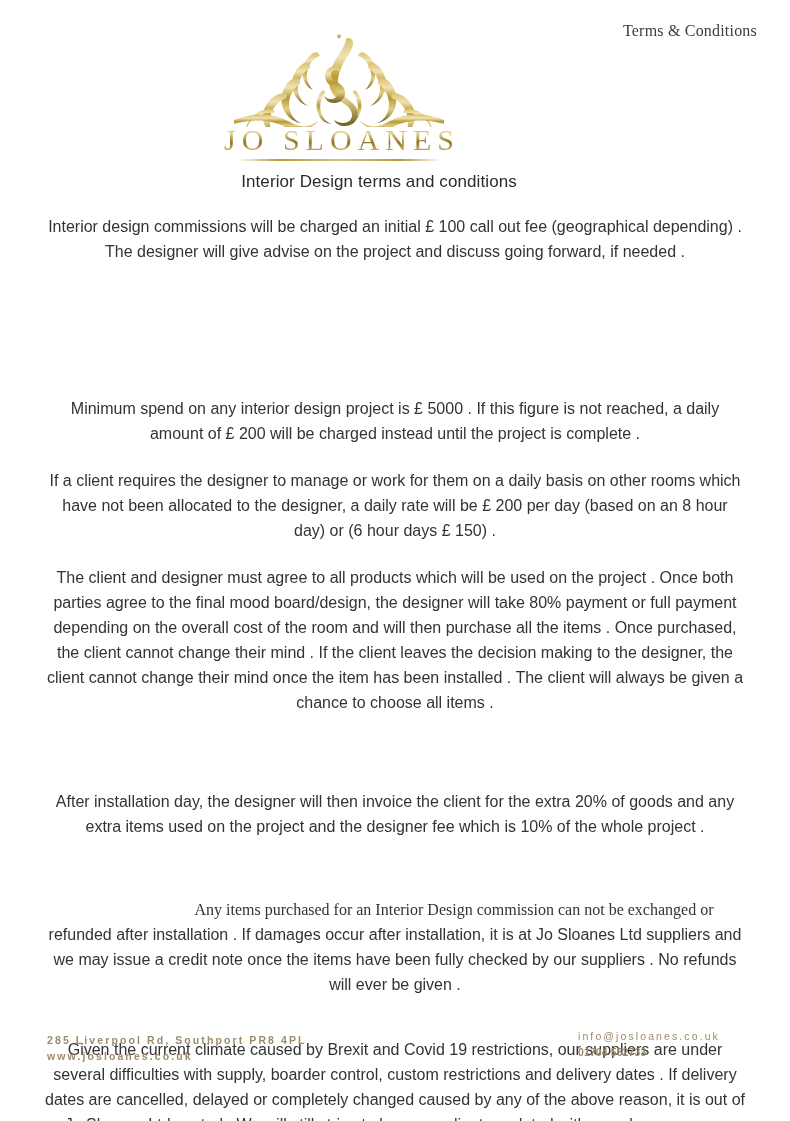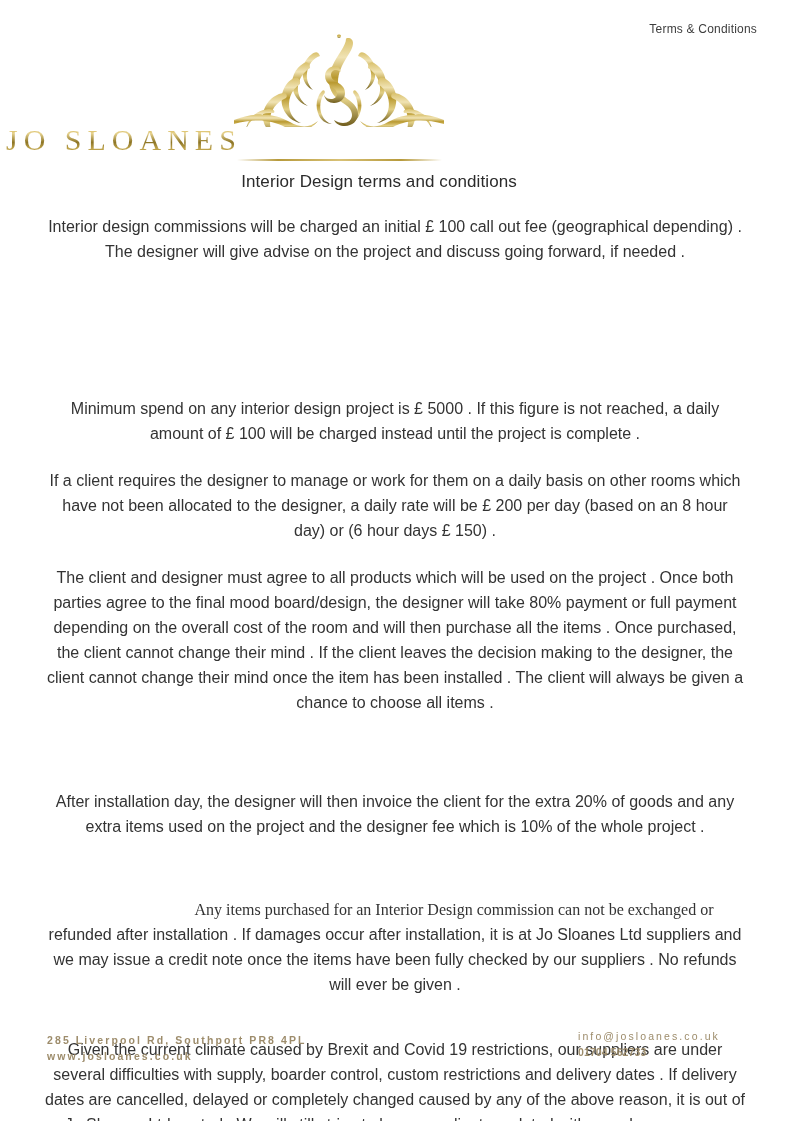--- a/index.html
+++ b/index.html
@@ -14,32 +14,34 @@
     background: #ffffff;
     font-family: "Liberation Sans", sans-serif;
     overflow: hidden;
   }
 
   
   .doc-tag {
     position: absolute;
     top: 22px;
     right: 33px;
-    font-size: 12px;
+    font-size: 16px;
     color: #3d3d3d;
     letter-spacing: 0.2px;
     white-space: nowrap;
+    font-family: Liberation Serif, serif;
   }
 
   
   .logo-block {
     position: absolute;
     top: 32px;
     left: 0;
     width: 678px;
+    text-align: center;
   }
   .crest {
     display: block;
     margin: 0 auto;
   }
   .wordmark {
     margin-top: -2px;
     font-family: "Liberation Serif", serif;
     font-size: 30px;
     letter-spacing: 6px;
@@ -199,21 +201,21 @@
 
   <div class="body-area">
 
     <p class="para">Interior design commissions will be charged an initial £ 100 call out fee (geographical depending) . The designer will give advise on the project and discuss going forward, if needed .</p>
 
     <div class="gap-lg"></div>
 
 
     <div class="gap-xl"></div>
 
-    <p class="para">Minimum spend on any interior design project is £ 5000 . If this figure is not reached, a daily amount of £ 100 will be charged instead until the project is complete .</p>
+    <p class="para">Minimum spend on any interior design project is £ 5000 . If this figure is not reached, a daily amount of £ 200 will be charged instead until the project is complete .</p>
 
     <div class="gap-sm"></div>
 
     <p class="para">If a client requires the designer to manage or work for them on a daily basis on other rooms which have not been allocated to the designer, a daily rate will be £ 200 per day (based on an 8 hour day) or (6 hour days £ 150) .</p>
 
     <div class="gap-sm"></div>
 
     <p class="para">The client and designer must agree to all products which will be used on the project . Once both parties agree to the final mood board/design, the designer will take 80% payment or full payment depending on the overall cost of the room and will then purchase all the items . Once purchased, the client cannot change their mind . If the client leaves the decision making to the designer, the client cannot change their mind once the item has been installed . The client will always be given a chance to choose all items .</p>
 
     <div class="gap-xl"></div>

